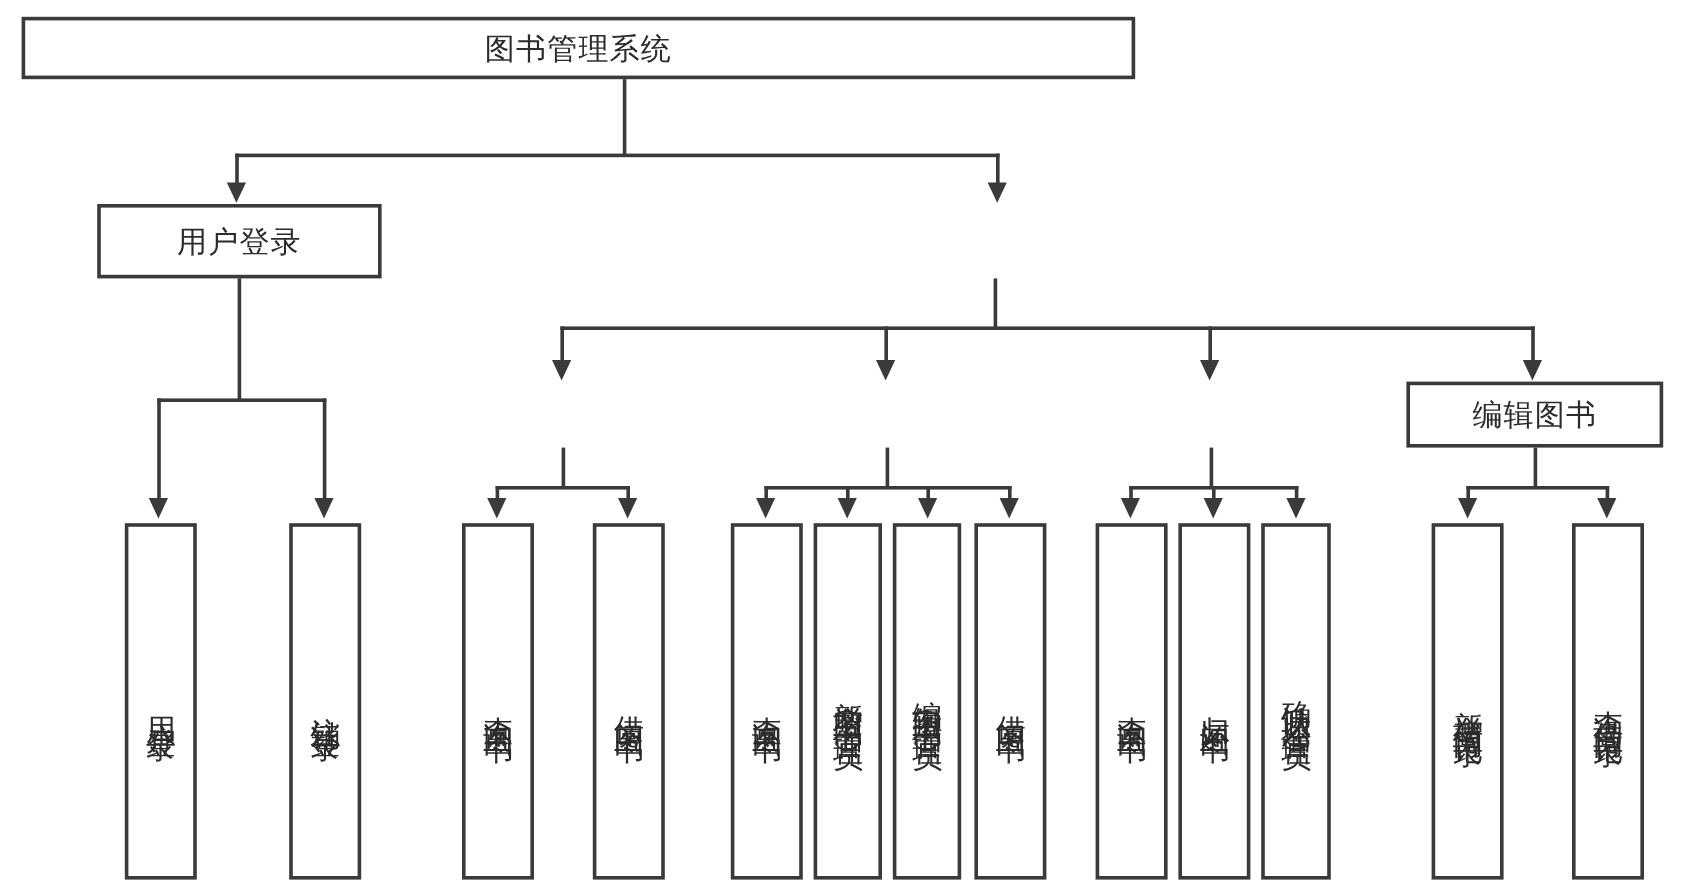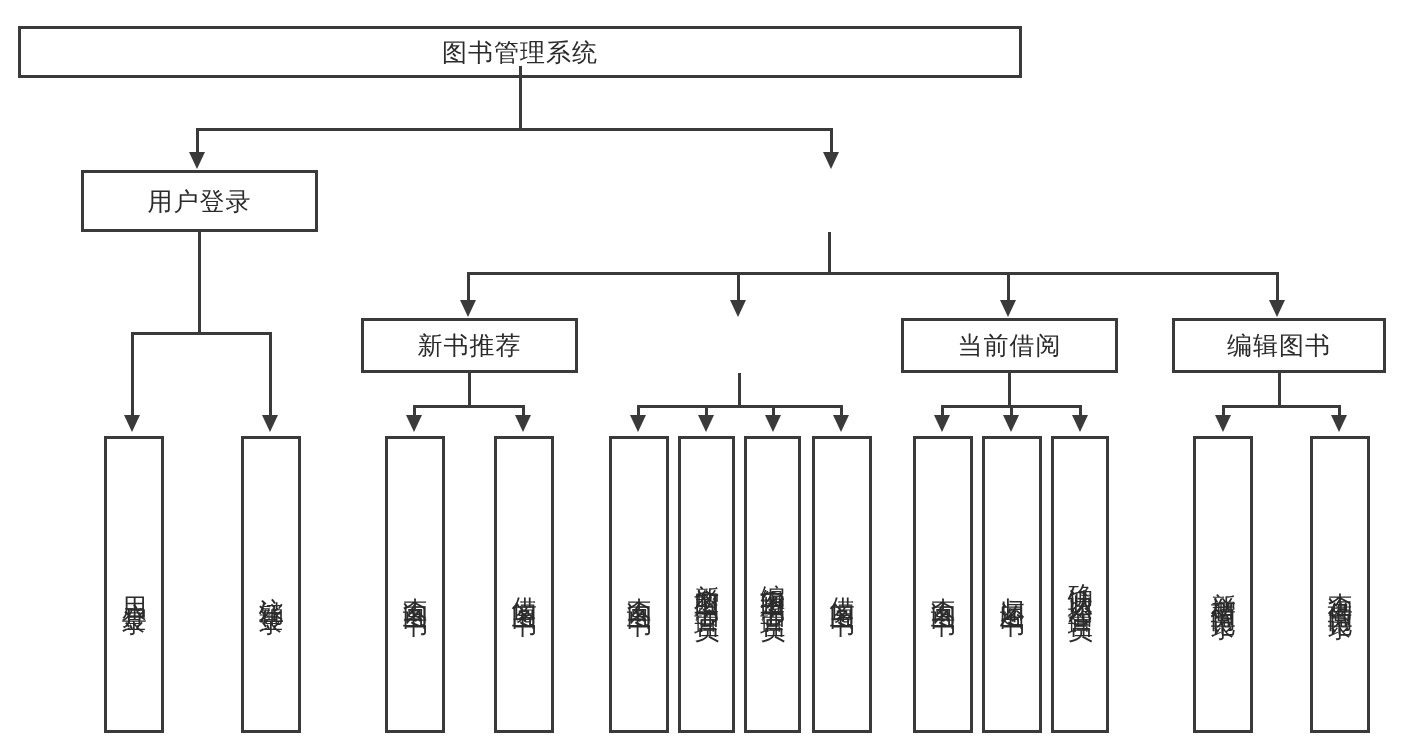--- a/index.html
+++ b/index.html
@@ -72,21 +72,21 @@
     letter-spacing: 0.5px;
     white-space: nowrap;
     pointer-events: none;
   }
 </style>
 </head>
 <body>
 
 <div id="canvas">
 
-  <div class="node horiz root" style="left:18px; top:26px; width:1004px; height:52px;">
+  <div class="node horiz root" style="left:18px; top:14px; width:928px; height:52px;">
     <span>图书管理系统</span>
   </div>
 
   <div class="conn vline" style="left:519px; top:66px; width:3px; height:64px;"></div>
 
   <div class="conn hline" style="left:196px; top:128px; width:637px; height:3px;"></div>
 
   <div class="conn vline" style="left:196px; top:128px; width:3px; height:28px;"></div>
   <div class="arrow" style="left:189px; top:152px;"></div>
 
@@ -108,26 +108,20 @@
   <div class="conn hline" style="left:467px; top:272px; width:812px; height:3px;"></div>
   <div class="conn vline" style="left:467px; top:272px; width:3px; height:31px;"></div>
   <div class="arrow" style="left:460px; top:300px;"></div>
   <div class="conn vline" style="left:737px; top:272px; width:3px; height:31px;"></div>
   <div class="arrow" style="left:730px; top:300px;"></div>
   <div class="conn vline" style="left:1007px; top:272px; width:3px; height:31px;"></div>
   <div class="arrow" style="left:1000px; top:300px;"></div>
   <div class="conn vline" style="left:1276px; top:272px; width:3px; height:31px;"></div>
   <div class="arrow" style="left:1269px; top:300px;"></div>
 
-  <div class="node horiz" style="left:361px; top:318px; width:217px; height:55px;">
-    <span>新书推荐</span>
-  </div>
-  <div class="node horiz" style="left:901px; top:318px; width:217px; height:55px;">
-    <span>当前借阅</span>
-  </div>
   <div class="node horiz" style="left:1172px; top:318px; width:214px; height:55px;">
     <span>编辑图书</span>
   </div>
 
   <div class="conn vline" style="left:468px; top:373px; width:3px; height:34px;"></div>
   <div class="conn hline" style="left:413px; top:405px; width:112px; height:3px;"></div>
   <div class="conn vline" style="left:413px; top:405px; width:3px; height:12px;"></div>
   <div class="arrow" style="left:406px; top:415px;"></div>
   <div class="conn vline" style="left:522px; top:405px; width:3px; height:12px;"></div>
   <div class="arrow" style="left:515px; top:415px;"></div>

